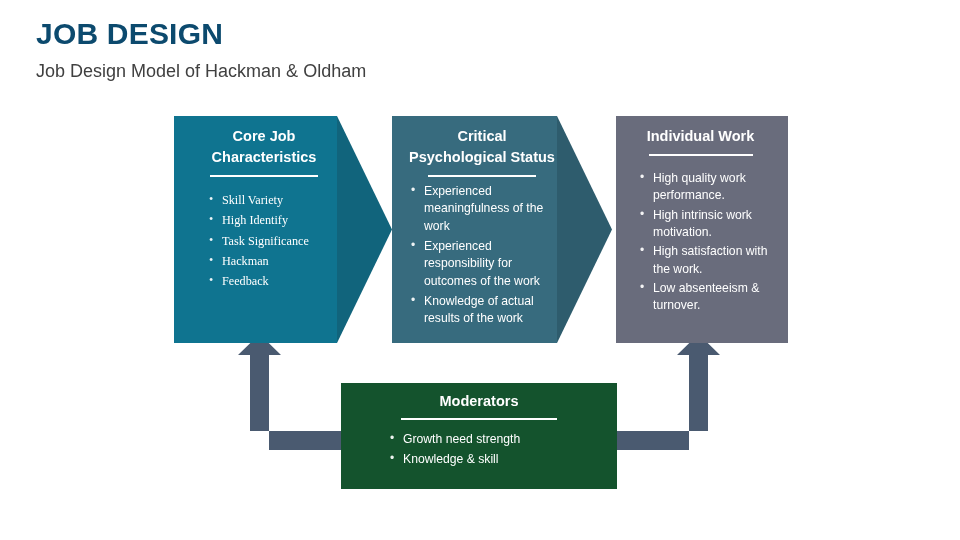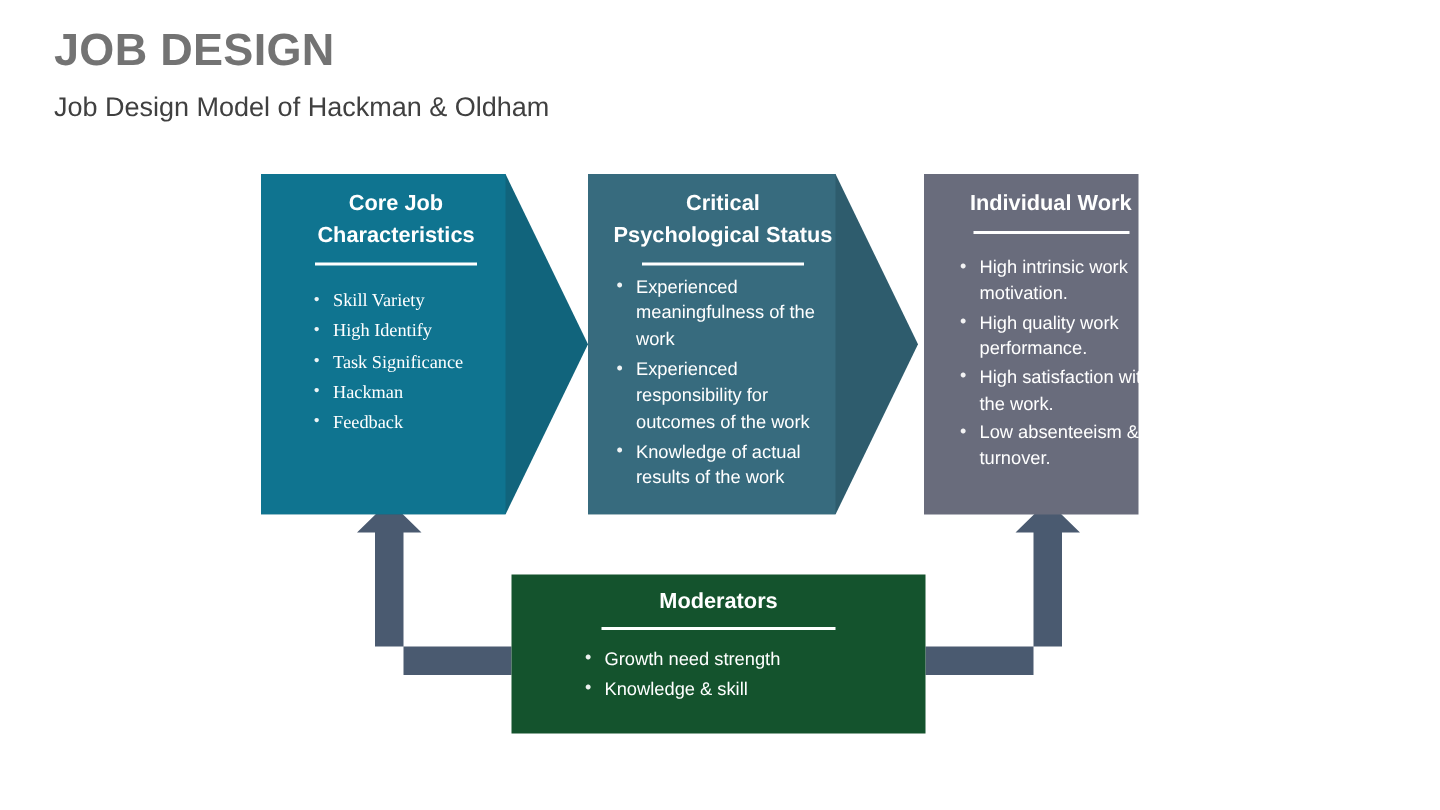--- a/index.html
+++ b/index.html
@@ -17,21 +17,21 @@
   }
 
   
   #page-title {
     position: absolute;
     left: 36px;
     top: 17px;
     font-size: 30px;
     font-weight: bold;
     letter-spacing: 0.2px;
-    color: #737373;
+    color: #0c4a6e;
   }
   #page-subtitle {
     position: absolute;
     left: 36px;
     top: 61px;
     font-size: 18px;
     font-weight: normal;
     color: #404040;
   }
 
@@ -136,21 +136,21 @@
     padding-top: 10px;
   }
   #stage-crit .title-rule { width: 108px; }
   #stage-crit ul.bullets { margin-top: 6px; padding-left: 11px; }
   #stage-crit ul.bullets li { margin-bottom: 3px; }
 
   
   #stage-outcome {
     left: 616px;
     top: 116px;
-    width: 143px;
+    width: 172px;
     height: 227px;
     background: #696c7c;
   }
   #stage-outcome .content {
     width: 155px;
     margin-left: 7px;
     padding-top: 10px;
   }
   #stage-outcome .title-rule { width: 104px; }
   #stage-outcome ul.bullets { margin-top: 14px; padding-left: 16px; }
@@ -232,22 +232,22 @@
     </div>
   </div>
 
   <div class="stage" id="stage-outcome">
     <div class="content">
       <div class="stage-title">
         <div>Individual Work</div>
       </div>
       <div class="title-rule"></div>
       <ul class="bullets">
+        <li>High quality work performance.</li>
         <li>High intrinsic work motivation.</li>
-        <li>High quality work performance.</li>
         <li>High satisfaction with the work.</li>
         <li>Low absenteeism &amp; turnover.</li>
       </ul>
     </div>
   </div>
 
   <div class="stage" id="stage-moderators">
     <div class="content">
       <div class="stage-title">Moderators</div>
       <div class="title-rule"></div>

